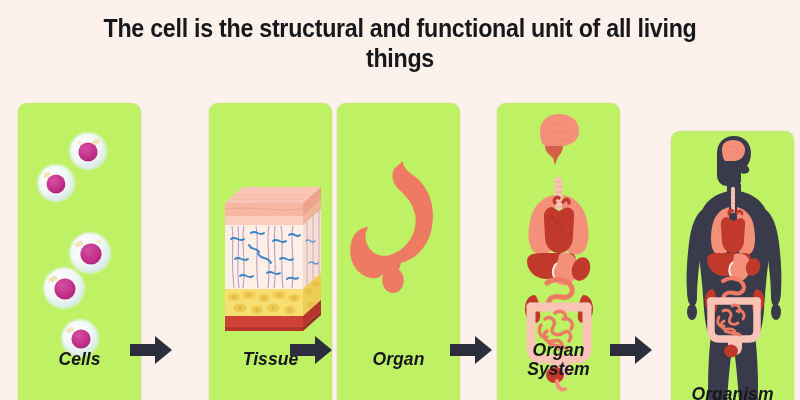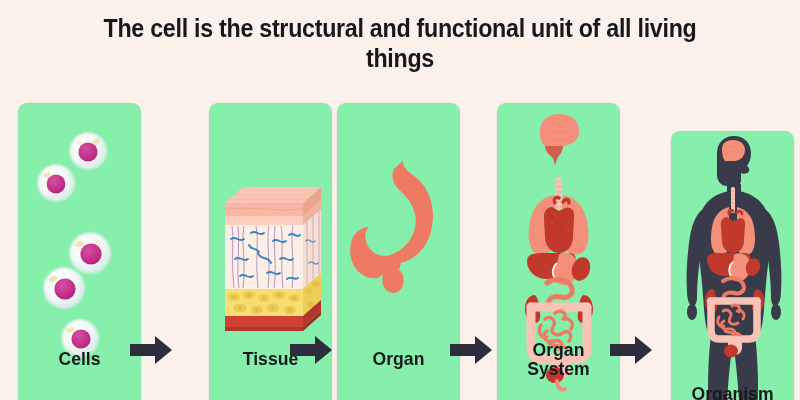--- a/index.html
+++ b/index.html
@@ -40,24 +40,25 @@
     left: 0;
     width: 800px;
     height: 297px;
   }
 
   .stage-panel {
     position: absolute;
     top: 0;
     width: 123px;
     height: 297px;
-    background: #86efac;
+    background: #bef264;
     border-radius: 9px 9px 0 0;
     box-shadow: 0 0 0 0.6px rgba(223,205,199,0.45);
     overflow: hidden;
+    font-style: italic;
   }
   .stage-panel[data-panel="0"] { left: 18px; }
   .stage-panel[data-panel="1"] { left: 177px; margin-left: 32px; }
   .stage-panel[data-panel="2"] { left: 337px; }
   .stage-panel[data-panel="3"] { left: 497px; }
   .stage-panel[data-panel="4"] { left: 671px; margin-top: 28px; }
 
   .panel-art {
     position: absolute;
     top: 0;

